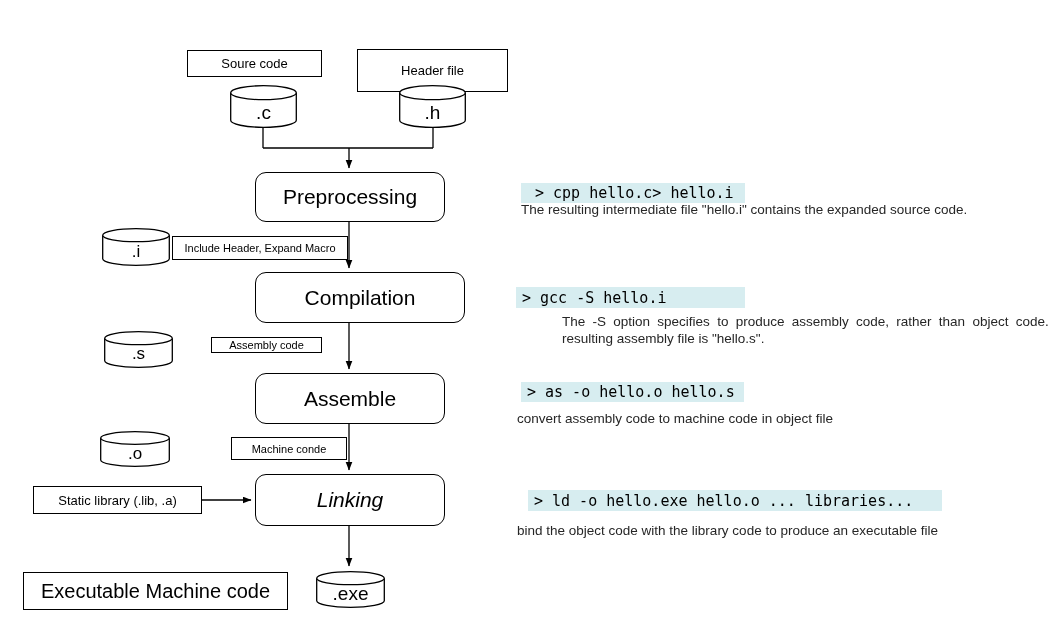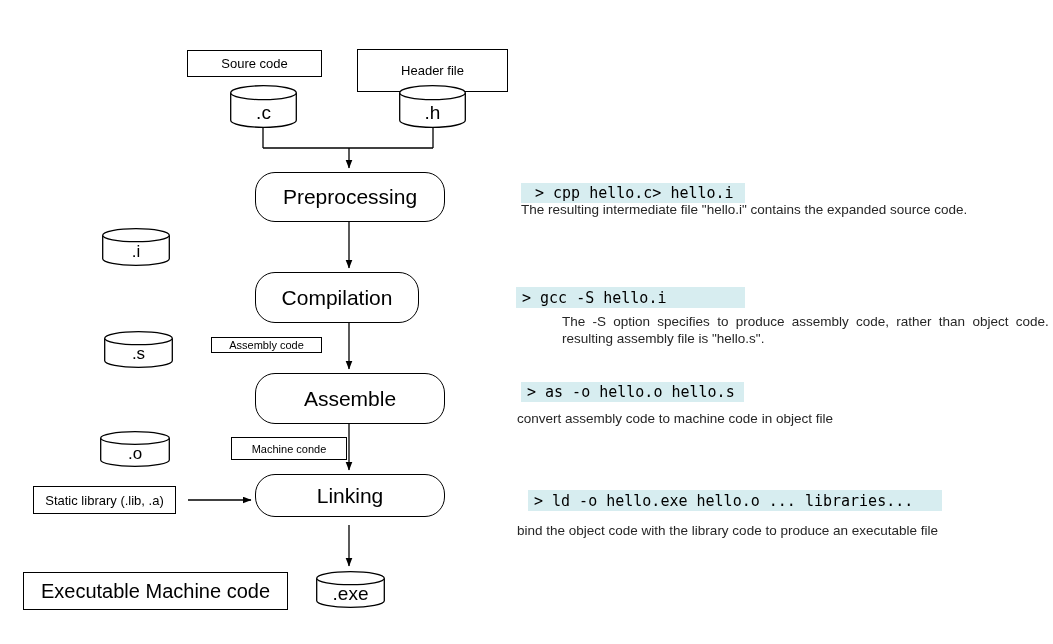--- a/index.html
+++ b/index.html
@@ -7,21 +7,21 @@
     position:relative;width:1053px;height:644px;background:#ffffff;
     font-family:"Liberation Sans",sans-serif;color:#000;overflow:hidden;
   }
   #wires{position:absolute;left:0;top:0;z-index:0;}
   .box{
     position:absolute;box-sizing:border-box;border:1px solid #000;background:#fff;
     display:flex;align-items:center;justify-content:center;text-align:center;
     z-index:1;white-space:nowrap;
   }
   .process{
-    position:absolute;box-sizing:border-box;border:1.4px solid #000;border-radius:20px;
+    position:absolute;box-sizing:border-box;border:1.4px solid #000;border-radius:11px;
     background:#fff;display:flex;align-items:center;justify-content:center;
     font-size:21px;z-index:1;white-space:nowrap;
   }
   .cyl{position:absolute;z-index:1;}
   .cyl svg{display:block;}
   .cyl .lbl{
     position:absolute;left:0;right:0;bottom:0;display:flex;align-items:center;justify-content:center;
     font-size:19px;color:#000;
   }
   .cyl.big .lbl{top:12px;}
@@ -110,27 +110,28 @@
 
   <div class="cyl small" style="left:316px;top:571px;">
     <svg width="69" height="37" viewBox="0 0 69 37">
       <path d="M0.7,7.2 V29.8 A33.8,6.5 0 0 0 68.3,29.8 V7.2" fill="#fff" stroke="#000" stroke-width="1.3"></path>
       <ellipse cx="34.5" cy="7.2" rx="33.8" ry="6.5" fill="#fff" stroke="#000" stroke-width="1.3"></ellipse>
     </svg>
     <div class="lbl" style="font-size:19px">.exe</div>
   </div>
 
   <div class="process" style="left:255px;top:172px;width:190px;height:50px;">Preprocessing</div>
-  <div class="process" style="left:255px;top:272px;width:164px;height:51px;">Compilation</div>
+  <div class="process" style="left:255px;top:272px;width:210px;height:51px;">Compilation</div>
   <div class="process" style="left:255px;top:373px;width:190px;height:51px;">Assemble</div>
-  <div class="process" style="left:255px;top:474px;width:190px;height:43px;">Linking</div>
+  <div class="process" style="left:255px;top:474px;width:190px;height:52px;font-style:italic;">Linking</div>
 
+  <div class="box f11" style="left:172px;top:236px;width:176px;height:24px;">Include Header, Expand Macro</div>
   <div class="box f11" style="left:211px;top:337px;width:111px;height:16px;">Assembly code</div>
   <div class="box f11" style="left:231px;top:437px;width:116px;height:23px;">Machine conde</div>
-  <div class="box f13" style="left:33px;top:486px;width:143px;height:28px;">Static library (.lib, .a)</div>
+  <div class="box f13" style="left:33px;top:486px;width:169px;height:28px;">Static library (.lib, .a)</div>
   <div class="box f20" style="left:23px;top:572px;width:265px;height:38px;">Executable Machine code</div>
 
   <div class="cmd hl" style="left: 521px; top: 183px; width: 224px; height: 20px; padding-left: 14px; background: rgb(215, 237, 240);">
     <span class="prompt">&gt;</span>
       <span class="cmdtext">cpp hello.c&gt; hello.i</span>
   </div>
   <div class="caption" style="left: 521px; top: 202px; width: 520px; color: rgb(38, 38, 38);">The resulting intermediate file "hello.i" contains the expanded source code.</div>
 
   <div class="cmd hl" style="left: 516px; top: 287px; width: 229px; height: 21px; background: rgb(215, 237, 240);">
     <span class="prompt">&gt;</span>

